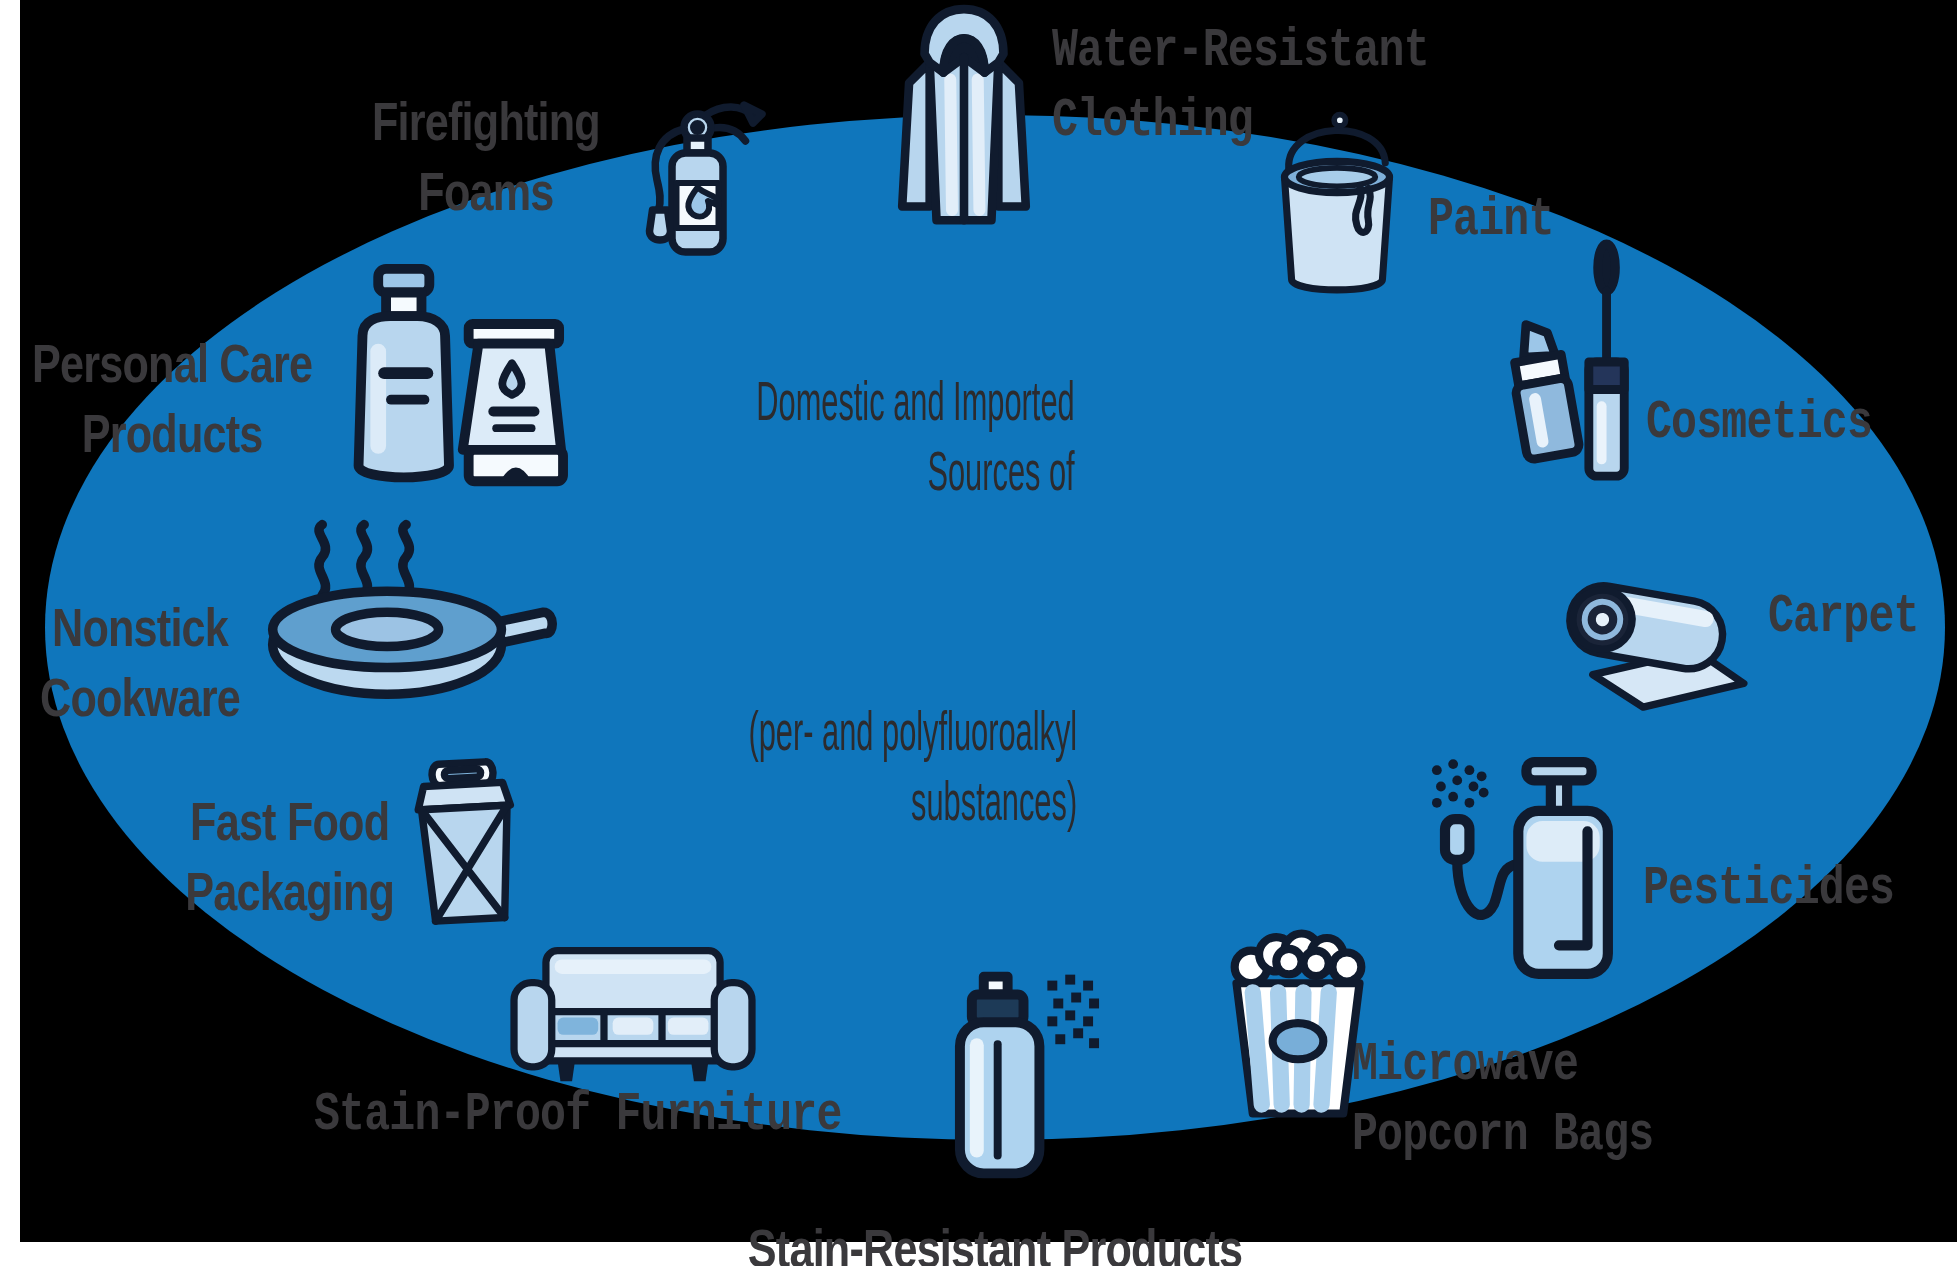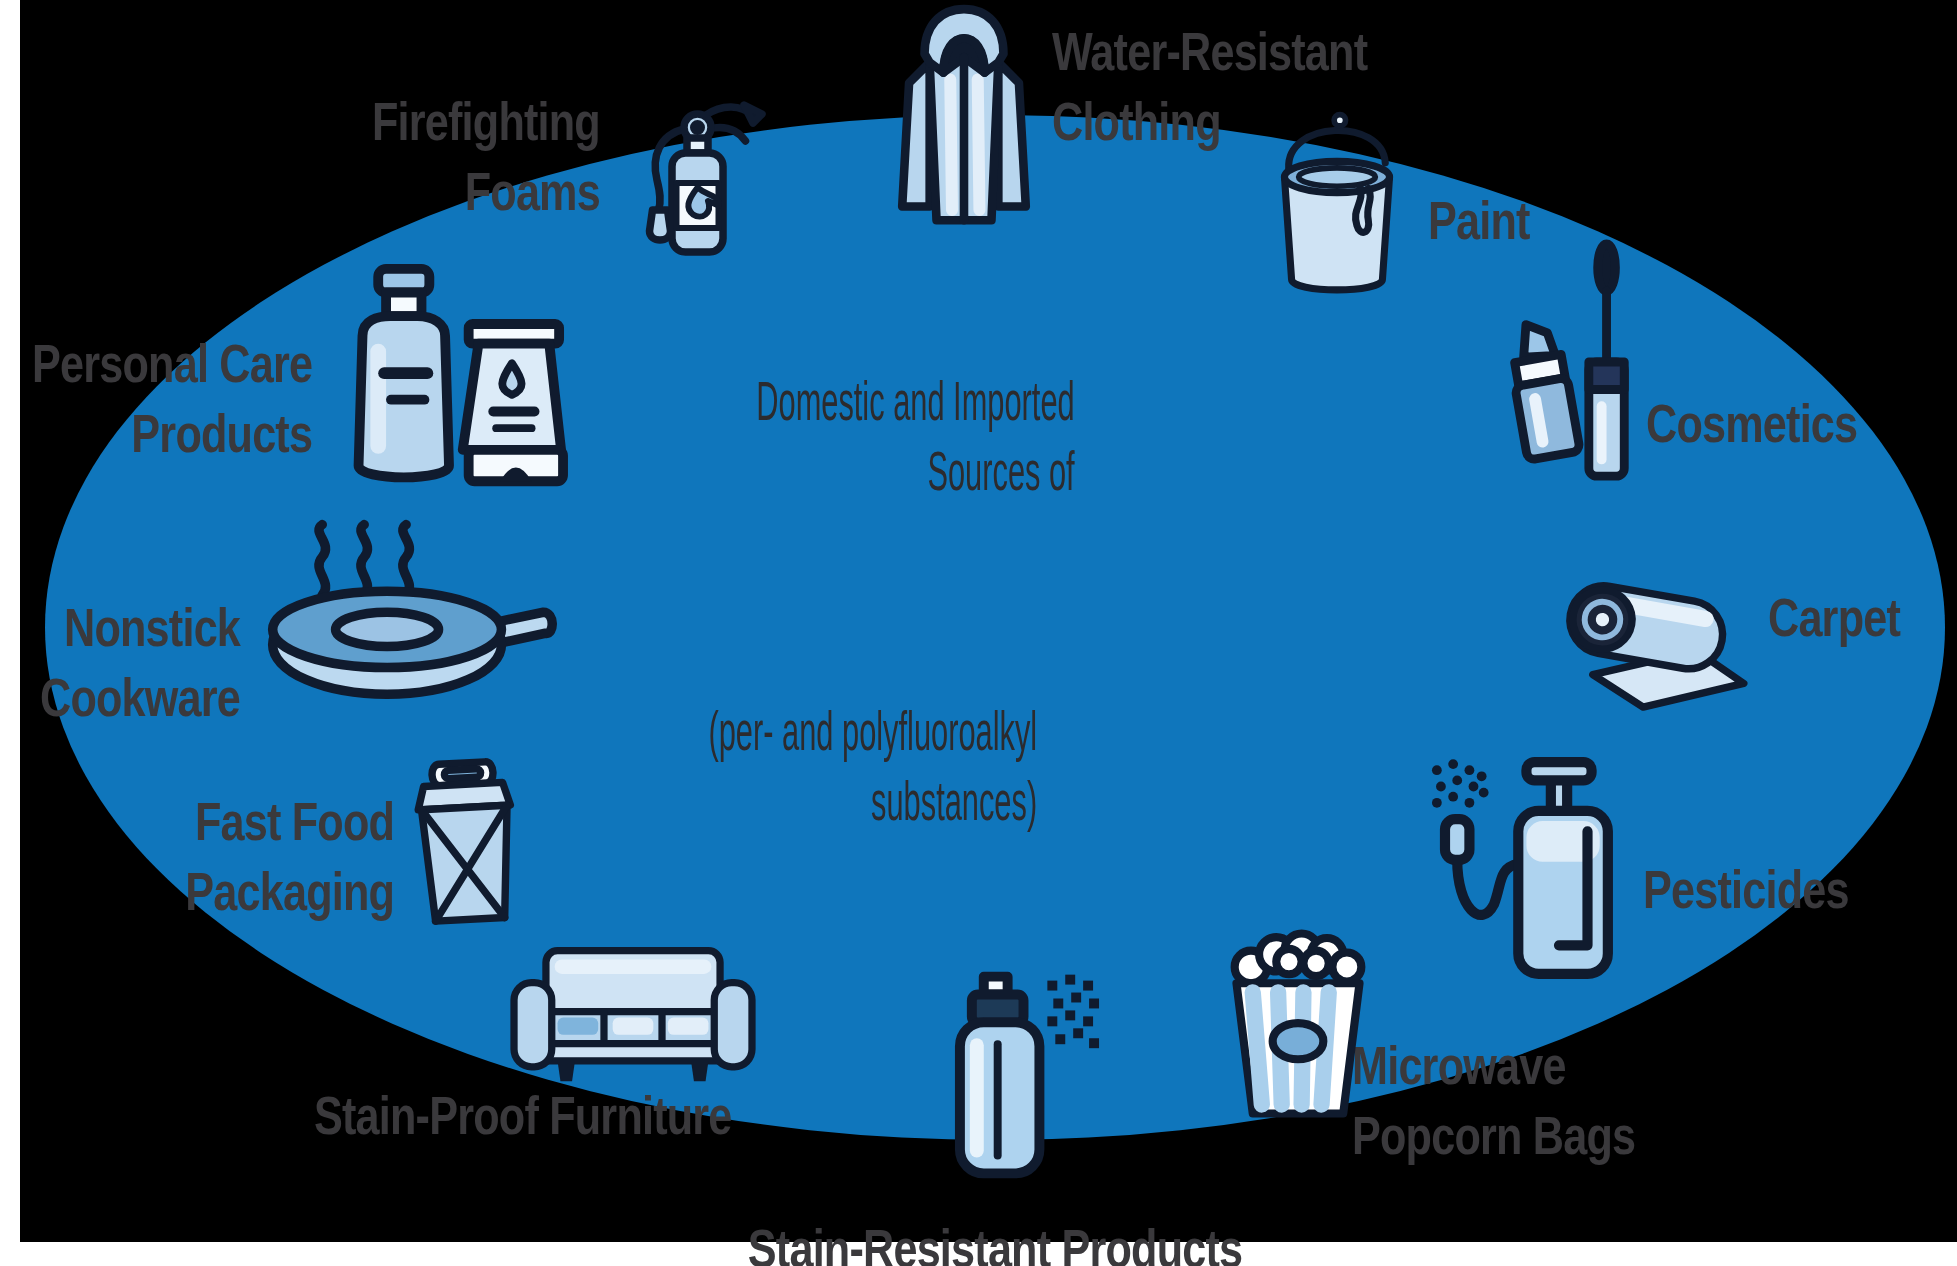--- a/index.html
+++ b/index.html
@@ -8,23 +8,23 @@
     background:#ffffff; overflow:hidden;
     font-family:"Liberation Sans", sans-serif;
   }
   .panel { position:absolute; left:20px; top:0; width:1937px; height:1242px; background:#000000; }
   .ellipse { position:absolute; left:45px; top:115px; width:1900px; height:1025px;
              border-radius:50%; background:#0f76bc; }
 
   .label { position:absolute; font-weight:bold; font-size:54px; line-height:70px;
            color:#3a393c; letter-spacing:-1px; white-space:nowrap; }
   .cond  { display:inline-block; transform:scaleX(0.80); }
-  .al       { text-align:left; }
+  .al       { text-align:left;font-family:Liberation Mono, monospace; }
   .al .cond { transform-origin:left center; }
-  .ar       { text-align:right; }
+  .ar       { text-align:center; }
   .ar .cond { transform-origin:right center; }
   .ac       { text-align:center;margin-top:23px; }
   .ac .cond { transform-origin:center center; }
   .ln { display:block; }
 
   .center-text { position:absolute; font-weight:normal; font-size:56px; line-height:70px;
                  color:#2c2b2e; text-align:right; white-space:nowrap; }
   .center-text .cond { transform:scaleX(0.55); transform-origin:center center; }
 
   svg.ic { position:absolute; overflow:visible; }
@@ -34,21 +34,21 @@
 
 <div class="panel"></div>
 <div class="ellipse"></div>
 
 <div class="center-text" style="left:405px;top:366px;width:800px">
   <div class="cond">
     <span class="ln">Domestic and Imported</span>
     <span class="ln">Sources of</span>
   </div>
 </div>
-<div class="center-text" style="left:372px;top:696px;width:800px">
+<div class="center-text" style="left:412px;top:696px;width:800px">
   <div class="cond">
     <span class="ln">(per- and polyfluoroalkyl</span>
     <span class="ln">substances)</span>
   </div>
 </div>
 
 <div class="label ar" style="right:1357px;top:86px">
   <div class="cond">
     <span class="ln">Firefighting</span>
     <span class="ln">Foams</span>

